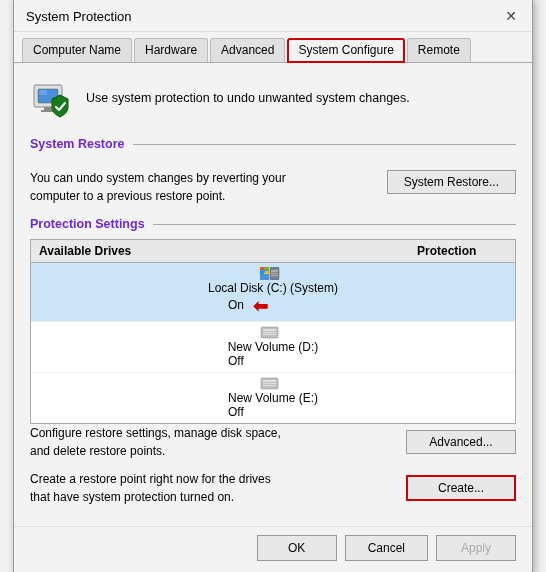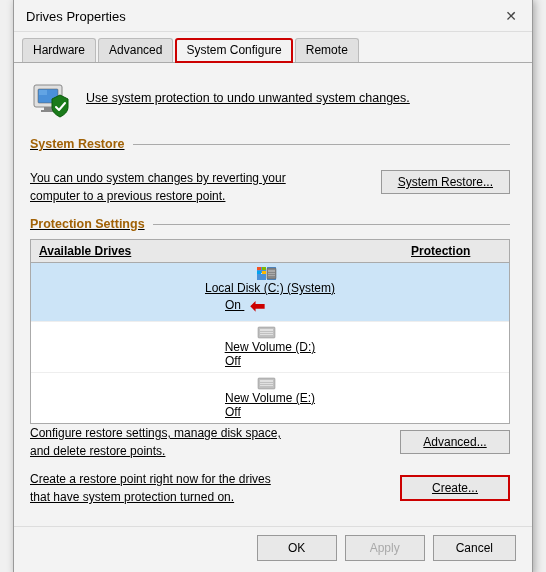--- a/index.html
+++ b/index.html
@@ -65,22 +65,21 @@
       border-color: #aaa;
       border-bottom: 1px solid #f3f3f3;
       margin-bottom: -1px;
       z-index: 1;
     }
     .tab.highlighted {
       border: 2px solid #cc0000;
       padding: 3px 9px 4px 9px;
     }
     .content {
-      padding: 14px 22px 10px 16px;
-      text-decoration: underline;
+      padding: 14px 16px 10px 16px;
     }
     .top-info {
       display: flex;
       align-items: center;
       margin-bottom: 16px;
     }
     .shield-icon {
       width: 44px;
       height: 44px;
       margin-right: 12px;
@@ -96,21 +95,21 @@
       margin-bottom: 12px;
     }
     .section-header {
       display: flex;
       align-items: center;
       margin-bottom: 8px;
     }
     .section-title {
       font-size: 12.5px;
       font-weight: bold;
-      color: #a16207;
+      color: #6d28d9;
       white-space: nowrap;
       margin-right: 8px;
     }
     .section-line {
       flex: 1;
       height: 1px;
       background: #aaa;
     }
     .system-restore-row {
       display: flex;
@@ -237,25 +236,26 @@
       margin-left: 6px;
       vertical-align: middle;
     }
   </style>
 </head>
 <body>
 
 <div class="window">
 
   <div class="title-bar">
-    <span class="title-bar-text">Drives Properties</span>
+    <span class="title-bar-text">System Protection</span>
     <div class="close-btn">✕</div>
   </div>
 
   <div class="tabs">
+    <div class="tab">Computer Name</div>
     <div class="tab">Hardware</div>
     <div class="tab">Advanced</div>
     <div class="tab active highlighted">System Configure</div>
     <div class="tab">Remote</div>
   </div>
 
   <div class="content">
 
     <div class="top-info">
       <div class="shield-icon">
@@ -361,16 +361,16 @@
 
       <div class="create-row">
         <div class="create-text">Create a restore point right now for the drives that have system protection turned on.</div>
         <button class="btn highlighted">Create...</button>
       </div>
     </div>
   </div>
 
   <div class="footer">
     <button class="footer-btn">OK</button>
+    <button class="footer-btn">Cancel</button>
     <button class="footer-btn disabled">Apply</button>
-    <button class="footer-btn">Cancel</button>
   </div>
 </div>
 
 </body></html>

